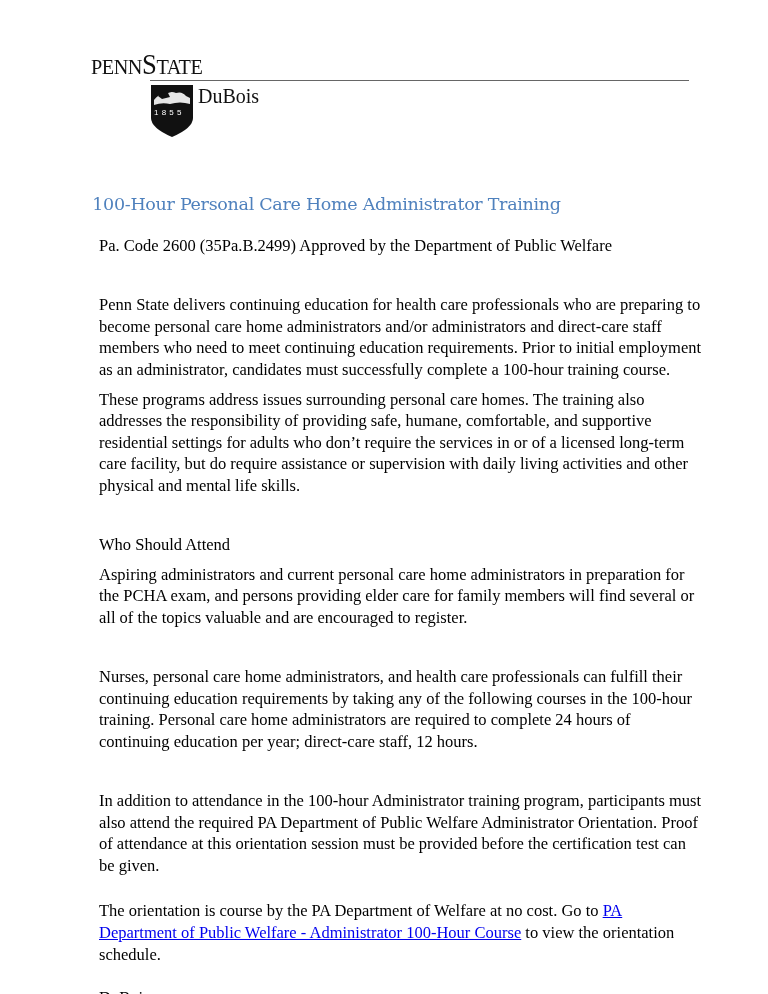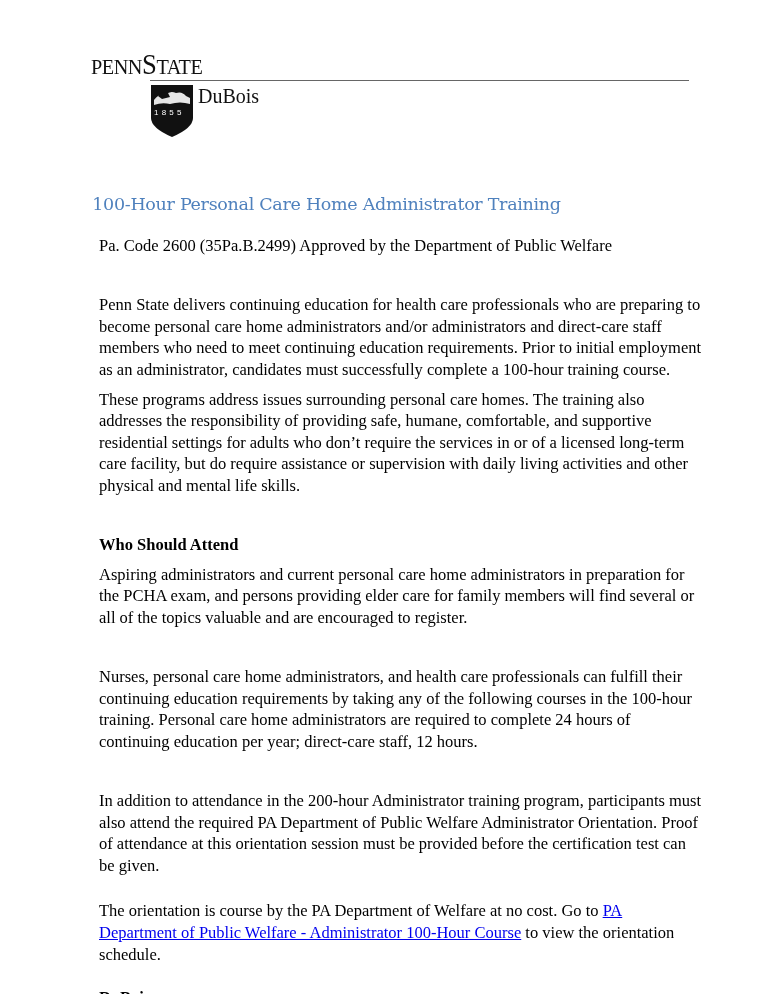--- a/index.html
+++ b/index.html
@@ -78,21 +78,21 @@
       left: 91px;
       top: 227px;
       width: 620px;
       font-size: 16.5px;
       line-height: 21.6px;
     }
     .content p { margin: 8px; }
     .gap { height: 21.6px; }
     .gap-small { height: 8px; }
     .gap-med { height: 6px; }
-    .heading { font-weight: bold; }
+    .heading { font-weight: normal; }
     a.link {
       color: #0000ee;
       text-decoration: underline;
     }
     ul.courses {
       margin: 0;
       padding: 0 0 0 48px;
       list-style: none;
     }
     ul.courses li {
@@ -128,21 +128,21 @@
   <p>Penn State delivers continuing education for health care professionals who are preparing to become personal care home administrators and/or administrators and direct-care staff members who need to meet continuing education requirements. Prior to initial employment as an administrator, candidates must successfully complete a 100-hour training course.</p>
   <p>These programs address issues surrounding personal care homes. The training also addresses the responsibility of providing safe, humane, comfortable, and supportive residential settings for adults who don’t require the services in or of a licensed long-term care facility, but do require assistance or supervision with daily living activities and other physical and mental life skills.</p>
   <div class="gap"></div>
 
   <p class="heading">Who Should Attend</p>
   <p>Aspiring administrators and current personal care home administrators in preparation for the PCHA exam, and persons providing elder care for family members will find several or all of the topics valuable and are encouraged to register.</p>
   <div class="gap"></div>
   <p>Nurses, personal care home administrators, and health care professionals can fulfill their continuing education requirements by taking any of the following courses in the 100-hour training. Personal care home administrators are required to complete 24 hours of continuing education per year; direct-care staff, 12 hours.</p>
   <div class="gap"></div>
 
-  <p>In addition to attendance in the 200-hour Administrator training program, participants must also attend the required PA Department of Public Welfare Administrator Orientation.  Proof of attendance at this orientation session must be provided before the certification test can be given.</p>
+  <p>In addition to attendance in the 100-hour Administrator training program, participants must also attend the required PA Department of Public Welfare Administrator Orientation.  Proof of attendance at this orientation session must be provided before the certification test can be given.</p>
   <div class="gap-small"></div>
   <p><span>The orientation is course by the PA Department of Welfare at no cost.  Go to </span><a class="link" href="#">PA Department of Public Welfare - Administrator 100-Hour Course</a><span> to view the orientation schedule.</span></p>
   <div class="gap-med"></div>
 
   <p class="heading">DuBois</p>
   <ul class="courses">
     <li>Resident Rights</li>
     <li>Resident-Home Contracts</li>
   </ul>
 </div>

